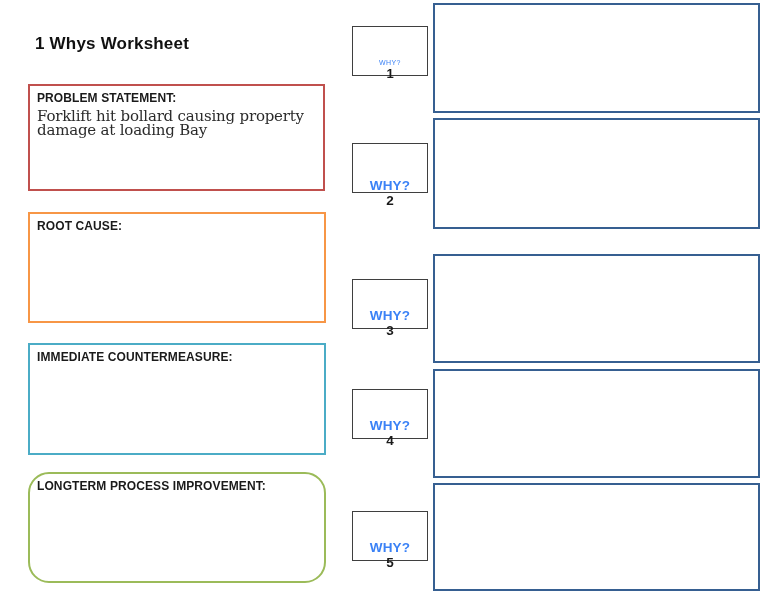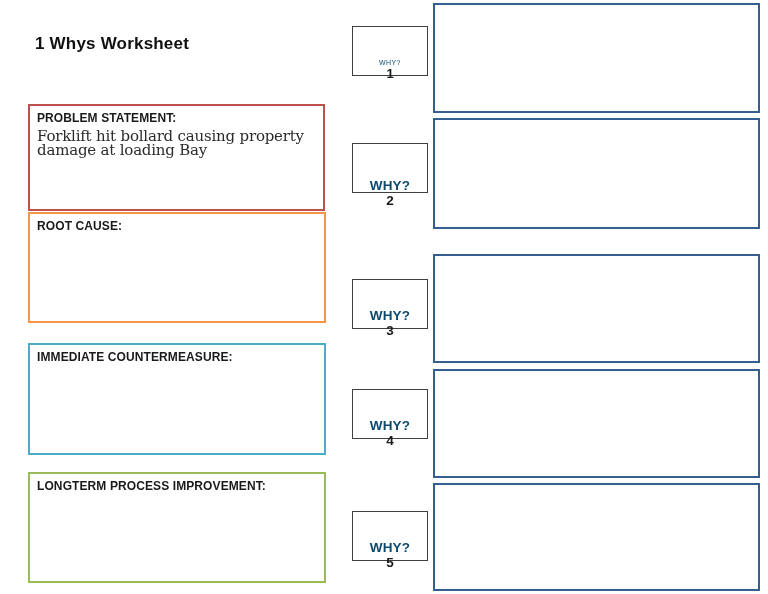--- a/index.html
+++ b/index.html
@@ -35,21 +35,21 @@
   .sec-immediate { top: 343px; height: 112px; }
   .sec-longterm  { top: 472px; height: 111px; }
 
   
   .why-box {
     position: absolute; left: 352px; width: 76px; height: 50px;
     border: 1.5px solid #3f3f3f; background: #ffffff;
     display: flex; align-items: center; justify-content: center;
   }
   .why-stack { display: flex; flex-direction: column; align-items: center; line-height: 1.12; }
-  .why-word  { font-weight: bold; font-size: 13.5px; color: #0c4a6e; letter-spacing: 0.2px; margin-top: 38px; }
+  .why-word  { font-weight: bold; font-size: 13.5px; color: #3b82f6; letter-spacing: 0.2px; margin-top: 38px; }
   .why-num   { font-weight: bold; font-size: 13.5px; color: #1a1a1a; }
   .why-1 .why-word { font-size: 7px; font-weight: normal; letter-spacing: 0.4px; }
   .why-1 .why-num  { font-size: 13px; }
   .why-pos-1 { top: 26px; }
   .why-pos-2 { top: 143px; }
   .why-pos-2 .why-stack { transform: translateY(6px); } 
   .why-pos-3 { top: 279px; }
   .why-pos-4 { top: 389px; }
   .why-pos-5 { top: 511px; }
 
@@ -65,36 +65,36 @@
   .ans-4 { top: 369px; height: 109px; }
   .ans-5 { top: 483px; height: 108px; }
 </style>
 </head>
 <body>
 
 <div class="page">
 
   <div class="page-title">1 Whys Worksheet</div>
 
-  <div class="section-box sec-problem" style="border-color: rgb(192, 80, 77); margin-top: 20px;">
+  <div class="section-box sec-problem" style="border-color: rgb(192, 80, 77);">
     <div class="box-label">PROBLEM STATEMENT:</div>
     <div class="box-content">Forklift hit bollard causing property damage at loading Bay</div>
   </div>
 
   <div class="section-box sec-root" style="border-color: rgb(247, 150, 70);">
     <div class="box-label">ROOT CAUSE:</div>
     <div class="box-content"></div>
   </div>
 
   <div class="section-box sec-immediate" style="border-color: rgb(75, 172, 198);">
     <div class="box-label">IMMEDIATE COUNTERMEASURE:</div>
     <div class="box-content"></div>
   </div>
 
-  <div class="section-box sec-longterm" style="border-color: rgb(155, 187, 89);">
+  <div class="section-box sec-longterm" style="border-color: rgb(155, 187, 89); border-radius: 21px;">
     <div class="box-label">LONGTERM PROCESS IMPROVEMENT:</div>
     <div class="box-content"></div>
   </div>
 
   <div class="why-box why-1 why-pos-1">
     <div class="why-stack">
       <span class="why-word">WHY?</span>
       <span class="why-num">1</span>
     </div>
   </div>

